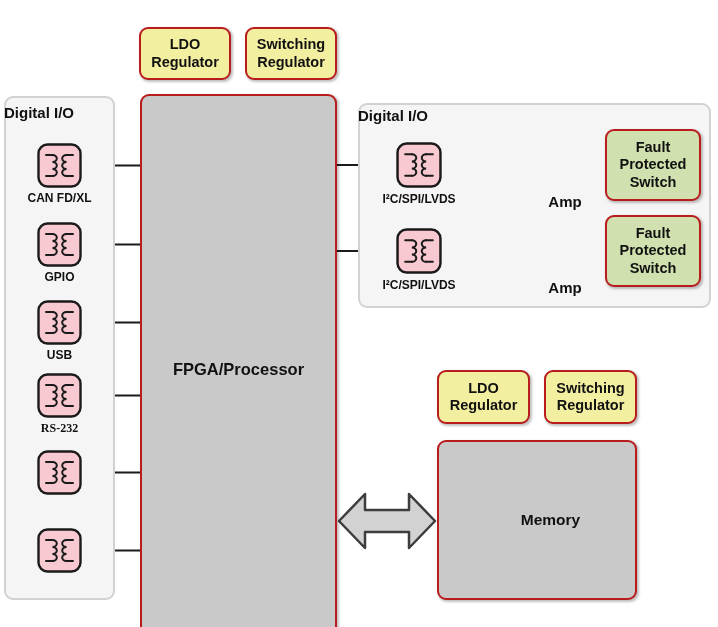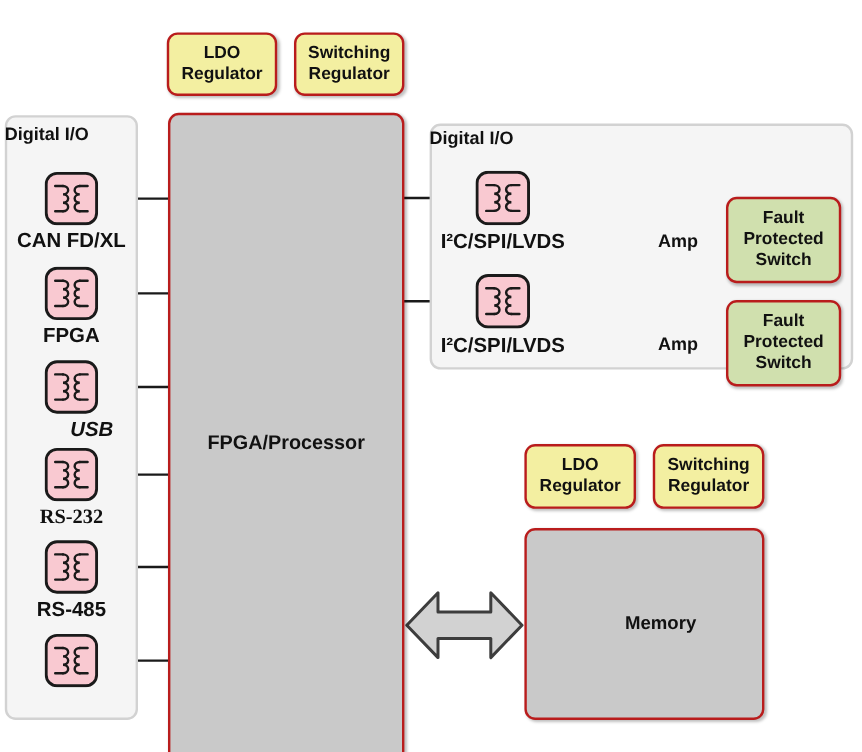--- a/index.html
+++ b/index.html
@@ -13,22 +13,22 @@
     border:2px solid #d2d2d2;border-radius:9px;
   }
   .panel-title{position:absolute;text-align:left;font-size:15px;}
   .box{
     position:absolute;box-sizing:border-box;border:2px solid #b91c1c;border-radius:9px;
     display:flex;align-items:center;justify-content:center;text-align:center;
     line-height:1.2;box-shadow:1.5px 1.5px 2.5px rgba(0,0,0,.25);
   }
   .gray  {background:#c9c9c9;font-size:16px;}
   .yellow{background:#f3efa1;font-size:14.5px;}
-  .green {background:#d0e0ae;font-size:14.5px;margin-top:35px;}
-  .lbl{position:absolute;text-align:center;font-size:17px;white-space:nowrap;}
+  .green {background:#d0e0ae;font-size:14.5px;}
+  .lbl{position:absolute;text-align:center;font-size:12px;white-space:nowrap;}
   .xf{position:absolute;width:45px;height:45px;}
   .xf-a{position:absolute;width:46px;height:46px;}
   svg.overlay{position:absolute;left:0;top:0;z-index:0;}
   .layer{position:absolute;left:0;top:0;width:100%;height:100%;z-index:1;pointer-events:none;}
   .layer > *{pointer-events:auto;}
   .svgtext{font-family:"Liberation Sans",sans-serif;font-weight:bold;font-size:16px;fill:#111;}
 </style>
 </head>
 <body>
 
@@ -81,36 +81,35 @@
     <div class="panel-title" style="left:4px;top:104px;width:111px;">Digital I/O</div>
 
     <svg class="xf" style="left:37px;top:143px;" viewBox="0 0 45 45">
         <use href="#xfmr"></use>
       </svg>
     <div class="lbl" style="left:2px;top:191px;width:115px;">CAN FD/XL</div>
 
     <svg class="xf" style="left:37px;top:222px;" viewBox="0 0 45 45">
         <use href="#xfmr"></use>
       </svg>
-    <div class="lbl" style="left:2px;top:270px;width:115px;">FPGA</div>
+    <div class="lbl" style="left:2px;top:270px;width:115px;">GPIO</div>
 
     <svg class="xf" style="left:37px;top:300px;" viewBox="0 0 45 45">
         <use href="#xfmr"></use>
       </svg>
-    <div class="lbl" style="left:19px;top:348px;width:115px;font-style:italic;">USB</div>
+    <div class="lbl" style="left:2px;top:348px;width:115px;">USB</div>
 
     <svg class="xf" style="left:37px;top:373px;" viewBox="0 0 45 45">
         <use href="#xfmr"></use>
       </svg>
     <div class="lbl" style="left:2px;top:421px;width:115px;font-family:Liberation Serif, serif;">RS-232</div>
 
     <svg class="xf" style="left:37px;top:450px;" viewBox="0 0 45 45">
         <use href="#xfmr"></use>
       </svg>
-    <div class="lbl" style="left:2px;top:498px;width:115px;">RS-485</div>
 
     <svg class="xf" style="left:37px;top:528px;" viewBox="0 0 45 45">
         <use href="#xfmr"></use>
       </svg>
 
     <div class="box gray" style="left:140px;top:94px;width:197px;height:551px;font-size:16.5px;">
       <span>FPGA/Processor</span>
     </div>
 
     <div class="panel" style="left:358px;top:103px;width:353px;height:205px;"></div>

